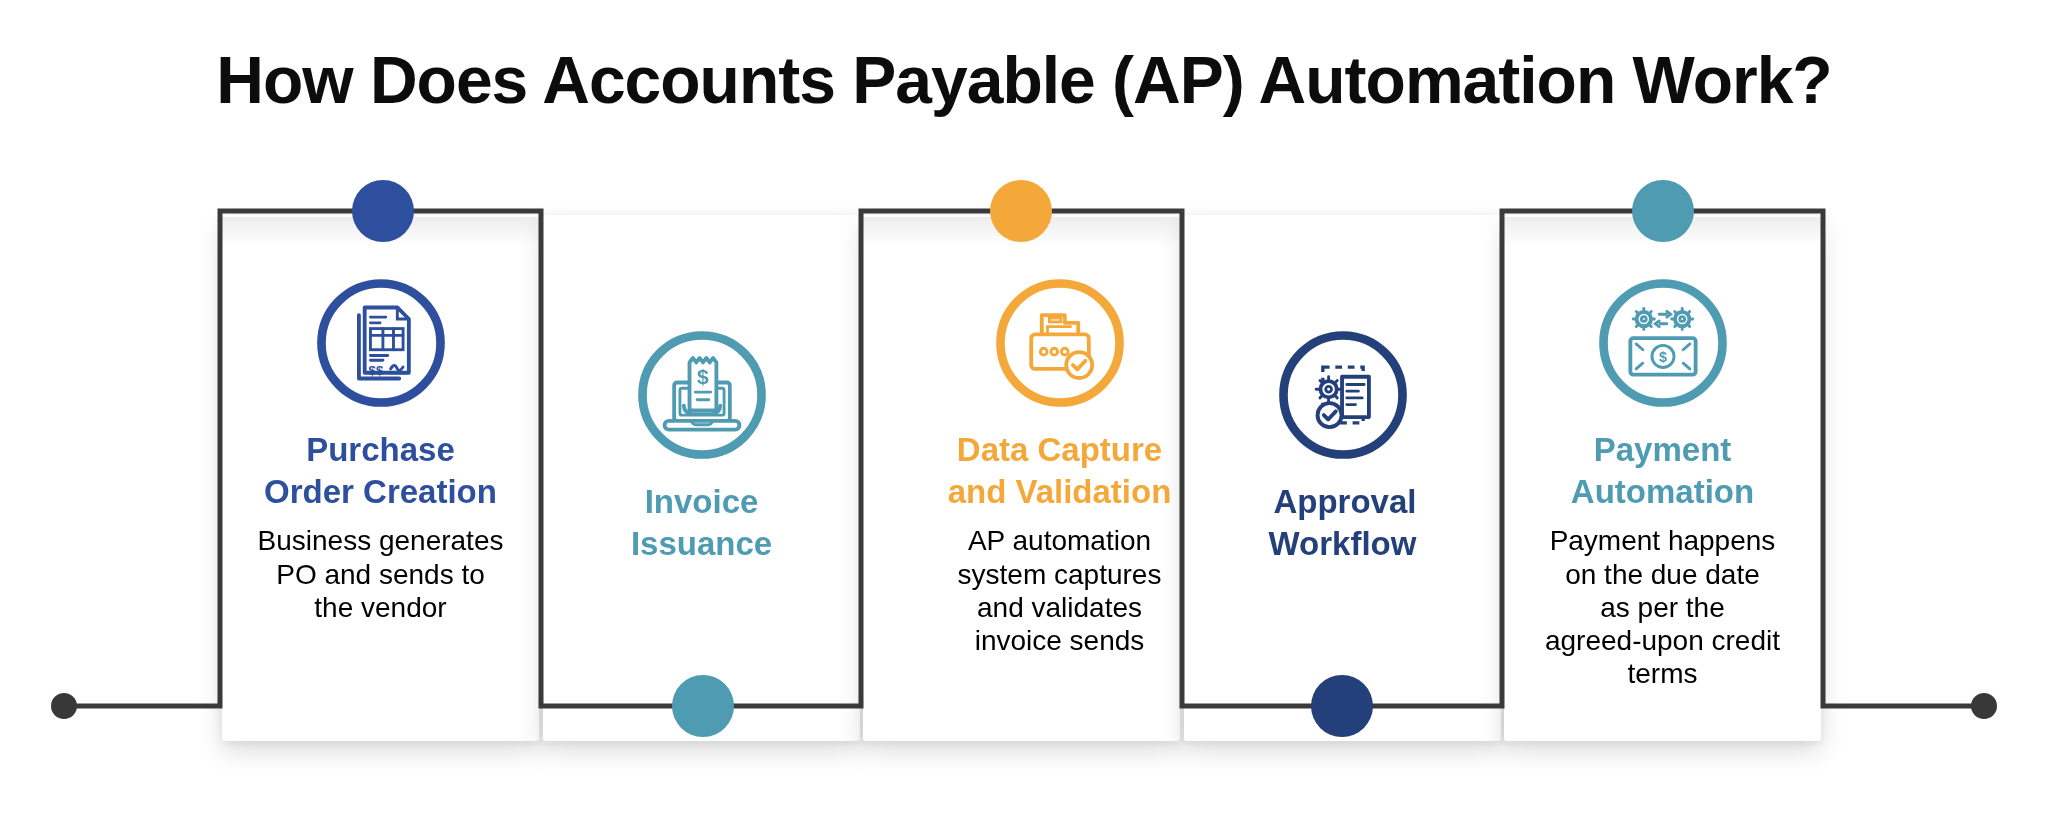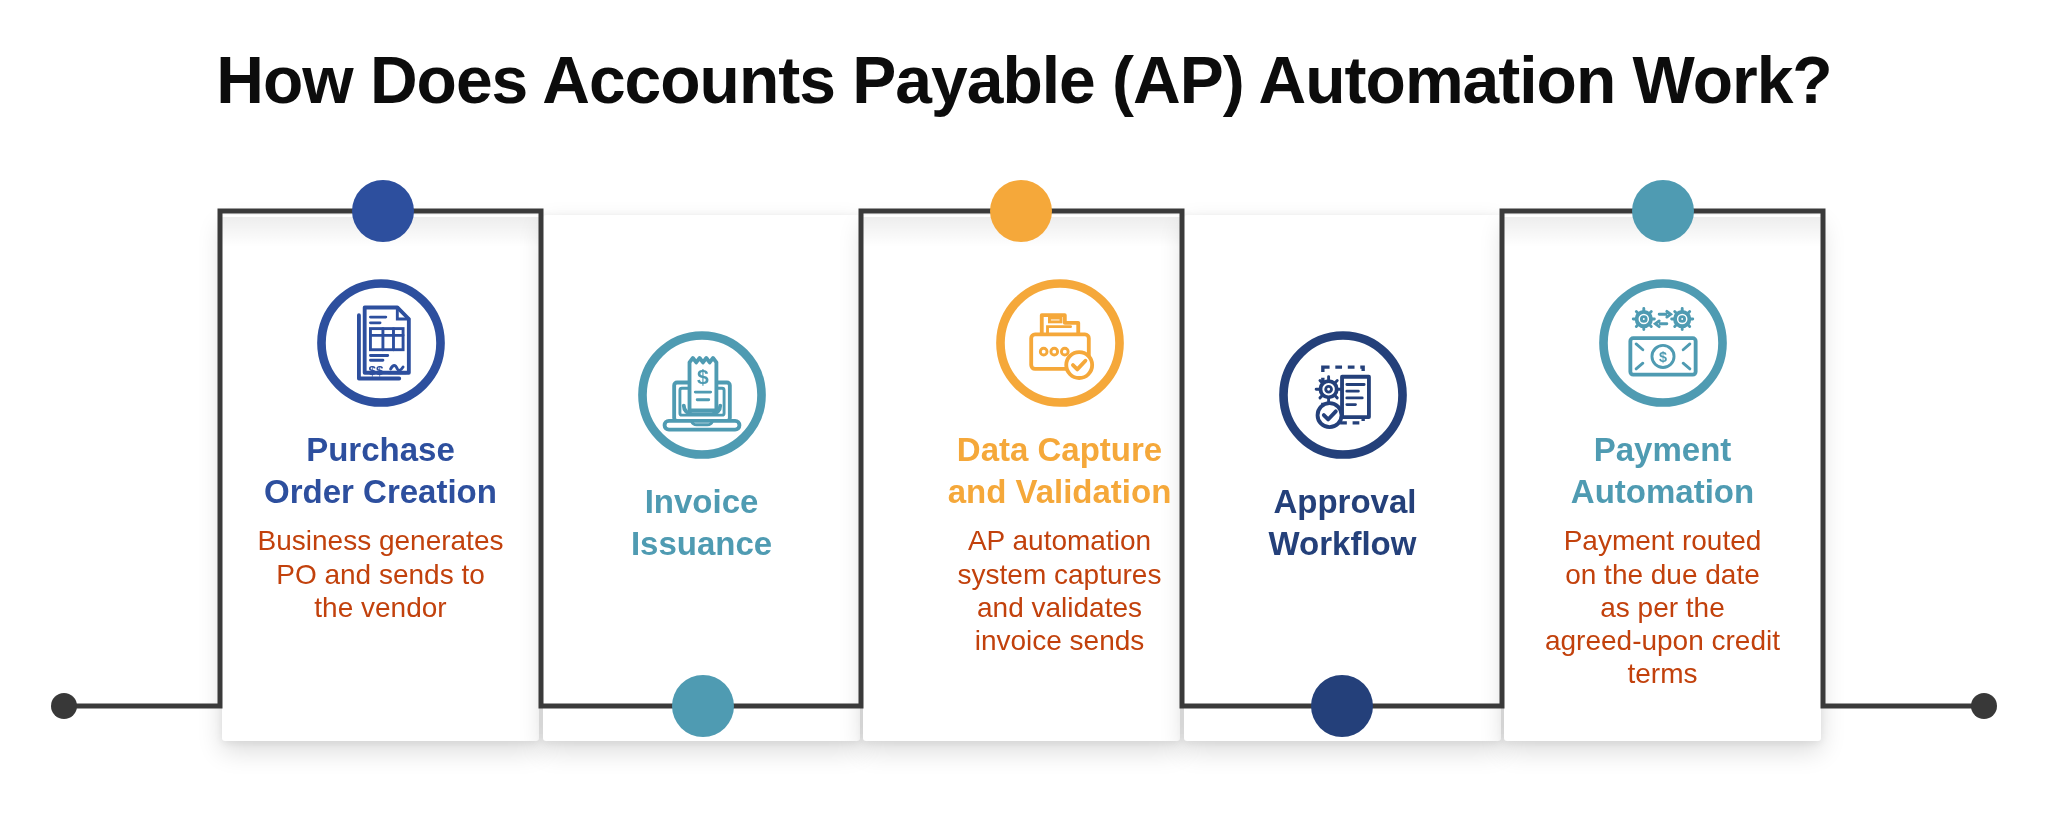--- a/index.html
+++ b/index.html
@@ -38,21 +38,21 @@
     display:flex;flex-direction:column;align-items:center;text-align:center;
   }
   .s1{left:220px}.s2{left:541px}.s3{left:899px}.s4{left:1182px}.s5{left:1502px}
   .step .icon{width:144px;height:144px;margin-top:60px;}
   .step.low .icon{margin-top:112px;}
   .step-title{
     margin:14px 9px 0;font-size:33px;font-weight:bold;line-height:1.28;
     white-space:pre-line;
   }
   .step-desc{
-    margin:11px 0 0;font-size:28px;line-height:1.18;color:#c2410c;
+    margin:11px 0 0;font-size:28px;line-height:1.18;color:#000000;
     white-space:pre-line;
   }
   .icon svg{display:block;width:100%;height:100%;}
   .icon .art{fill:none;stroke:currentColor;stroke-width:4;stroke-linecap:round;stroke-linejoin:round;}
   .icon .artw{fill:#ffffff;stroke:currentColor;stroke-width:4;stroke-linecap:round;stroke-linejoin:round;}
   .icon .thin{fill:none;stroke:currentColor;stroke-width:3;stroke-linecap:round;}
   .icon .ring{fill:none;stroke:currentColor;stroke-width:9;}
   .icon text{fill:currentColor;stroke:none;font-family:"Liberation Sans",sans-serif;font-weight:bold;}
 </style>
 </head>
@@ -173,20 +173,20 @@
         <path class="thin" d="M95 42.5 L95 39 M95 57.5 L95 61 M87.5 50 L84 50 M102.5 50 L106 50 M100.3 44.7 L102.8 42.2 M89.7 44.7 L87.2 42.2 M100.3 55.3 L102.8 57.8 M89.7 55.3 L87.2 57.8"></path>
         <path class="thin" d="M71 45 H78 M79 42 l4 3 -4 3 M79 55 H72 M71 52 l-4 3 4 3"></path>
         <rect class="artw" x="41" y="70" width="68" height="38" rx="3"></rect>
         <circle class="thin" cx="75" cy="89" r="11.5"></circle>
         <text x="75" y="95" font-size="15" text-anchor="middle">$</text>
         <path class="thin" d="M47 76 l7 6 M103 76 l-7 6 M47 102 l7 -6 M103 102 l-7 -6"></path>
       </svg>
     </div>
     <h2 class="step-title">Payment
 Automation</h2>
-    <p class="step-desc">Payment routed
+    <p class="step-desc">Payment happens
 on the due date
 as per the
 agreed-upon credit
 terms</p>
   </div>
 
 </div>
 
 </body></html>

